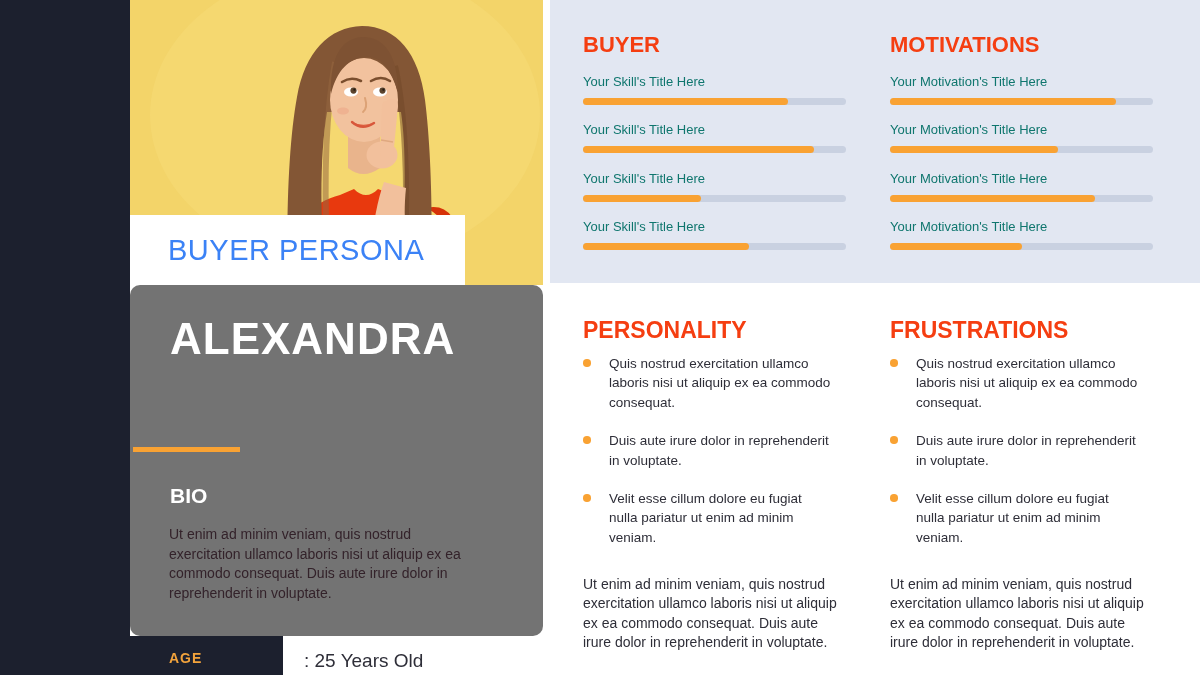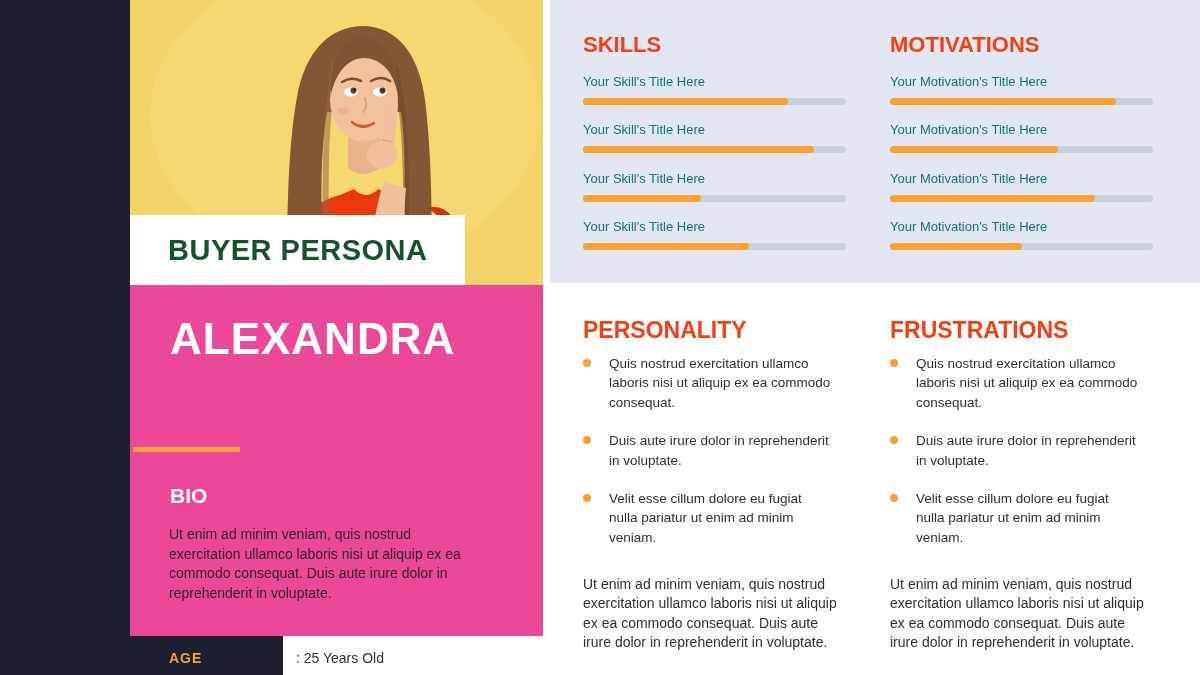--- a/index.html
+++ b/index.html
@@ -10,35 +10,35 @@
   .sidebar{position:absolute;left:0;top:0;width:130px;height:675px;background:#1C202E;}
   .bottom-band{position:absolute;left:0;top:636px;width:283px;height:39px;background:#1C202E;}
 
   
   .photo{position:absolute;left:130px;top:0;width:413px;height:285px;}
   .photo svg{display:block;}
 
   
   .title-box{position:absolute;left:130px;top:215px;width:335px;height:70px;background:#ffffff;
              display:flex;align-items:center;box-sizing:border-box;padding-left:38px;}
-  .title-box h1{margin:0;font-size:29px;font-weight:700;color:#14532d;letter-spacing:.5px;}
-
-  
-  .orange-panel{position:absolute;left:130px;top:285px;width:413px;height:351px;background:#ec4899;}
+  .title-box h1{margin:0;font-size:29px;font-weight:400;color:#3b82f6;letter-spacing:.5px;}
+
+  
+  .orange-panel{position:absolute;left:130px;top:285px;width:413px;height:351px;background:#737373;border-radius:10px;}
   .name{position:absolute;left:40px;top:26px;margin:0;font-size:44px;line-height:55px;
         font-weight:700;color:#ffffff;letter-spacing:1px;}
   .divider{position:absolute;left:3px;top:162px;width:107px;height:5px;background:#F9A233;}
   .bio-title{position:absolute;left:40px;top:199px;margin:0;font-size:21px;font-weight:800;color:#ffffff;}
   .bio-text{position:absolute;left:39px;top:240px;width:298px;margin:0;font-size:14px;
             line-height:19.5px;color:#33222A;font-weight:500;}
 
   
   .age-label{position:absolute;left:169px;top:650px;font-size:14px;font-weight:700;
              color:#F2A33C;letter-spacing:1px;}
-  .age-value{position:absolute;left:296px;top:650px;font-size:14px;color:#2E2E38;font-weight:500;}
+  .age-value{position:absolute;left:304px;top:650px;font-size:19px;color:#2E2E38;font-weight:500;}
 
   
   .top-panel{position:absolute;left:550px;top:0;width:650px;height:283px;background:#E2E7F2;}
   .meter-col{position:absolute;top:34px;width:280px;}
   .meter-col.skills{left:33px;}
   .meter-col.motivations{left:340px;}
   .meter-col h2{margin:0 0 17px 0;font-size:22px;line-height:22px;font-weight:800;color:#F53E11;}
   .meter-row{position:relative;height:48.4px;}
   .meter-row .lbl{font-size:13px;line-height:17px;color:#0f766e;font-weight:500;}
   .meter-row .track{position:absolute;left:0;top:25px;width:263px;height:7px;border-radius:4px;
@@ -106,21 +106,21 @@
     <div class="divider"></div>
     <h3 class="bio-title">BIO</h3>
     <p class="bio-text">Ut enim ad minim veniam, quis nostrud exercitation ullamco laboris nisi ut aliquip ex ea commodo consequat. Duis aute irure dolor in reprehenderit in voluptate.</p>
   </div>
 
   <div class="age-label">AGE</div>
   <div class="age-value">: 25 Years Old</div>
 
   <div class="top-panel">
     <div class="meter-col skills">
-      <h2>SKILLS</h2>
+      <h2>BUYER</h2>
       <div>
   <div class="meter-row">
     <div class="lbl">Your Skill's Title Here</div>
     <div class="track">
       <div class="fill" style="width: 78%;"></div>
     </div>
   </div>
 
   <div class="meter-row">
     <div class="lbl">Your Skill's Title Here</div>

